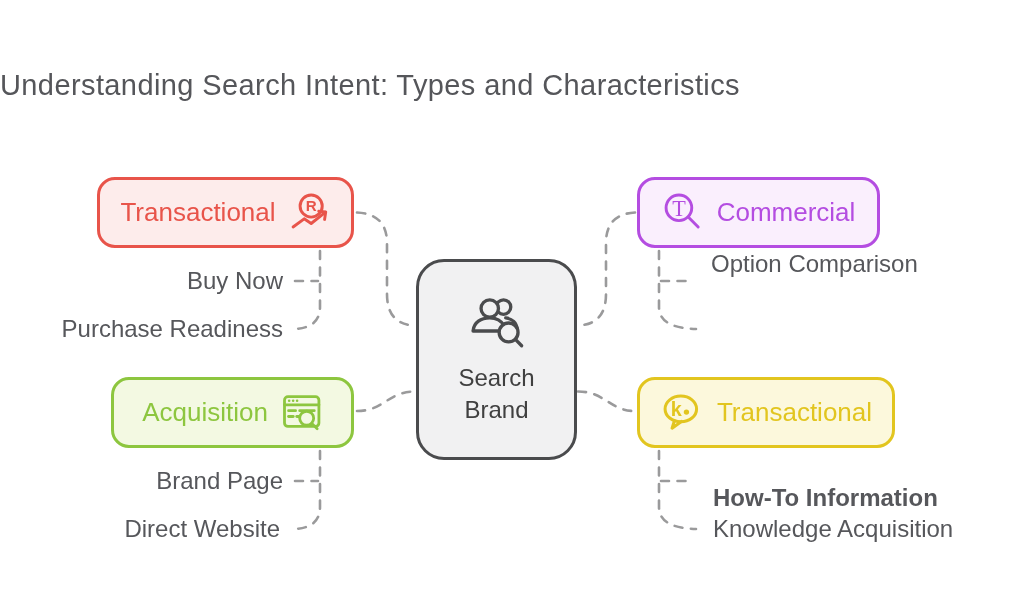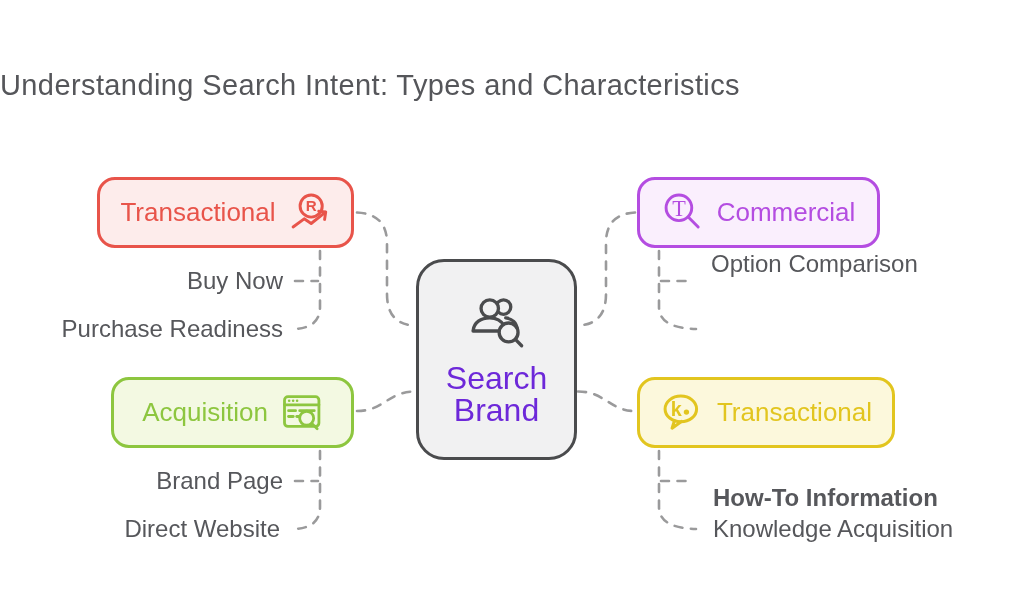--- a/index.html
+++ b/index.html
@@ -36,21 +36,21 @@
 
   .branch-icon { flex:0 0 auto; display:block; }
 
   .center-node {
     position:absolute; left:416px; top:259px; width:161px; height:201px;
     box-sizing:border-box; background:var(--center-bg,#f1f1f2);
     border:3px solid var(--center-border,#4a4b4d); border-radius:28px;
     display:flex; flex-direction:column; align-items:center; justify-content:center;
     color:var(--center-border,#4a4b4d);
   }
-  .center-label { font-size:32px; line-height:32px; text-align:center; margin-top:10px; color:#6d28d9; }
+  .center-label { font-size:24px; line-height:32px; text-align:center; margin-top:10px; color:#404040; }
   .occlude { fill:var(--center-bg,#f1f1f2); }
 
   .sub-label {
     position:absolute; transform:translateY(-50%);
     font-size:24px; color:#56575b; white-space:nowrap;
   }
   .sub-left  { }
   .icon-letter-sans  { font-family:"Liberation Sans","DejaVu Sans",sans-serif; font-weight:bold; }
   .icon-letter-serif { font-family:"Liberation Serif","DejaVu Serif",serif; }
 </style>

